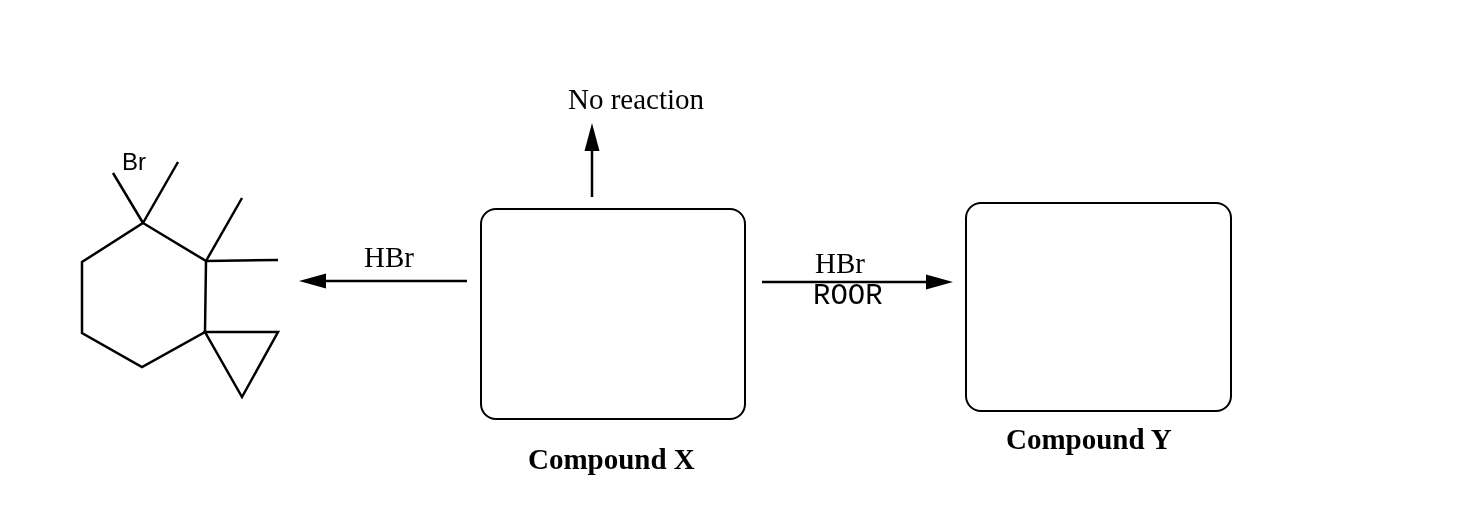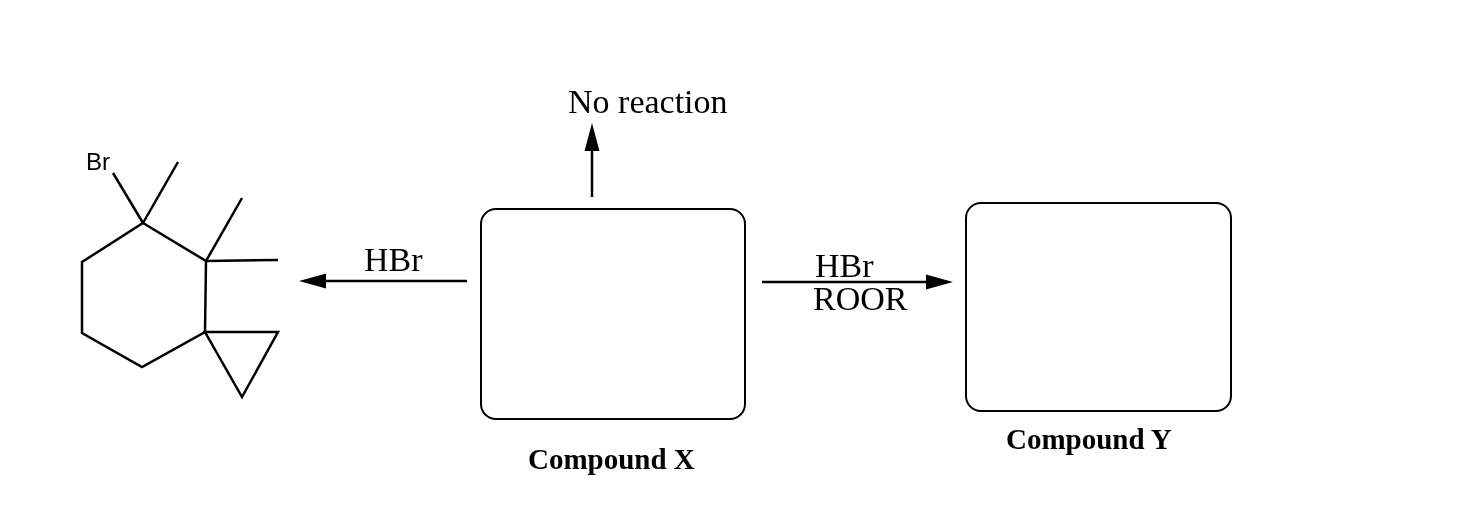--- a/index.html
+++ b/index.html
@@ -11,41 +11,42 @@
     color: #000000;
     font-family: "Liberation Serif", "DejaVu Serif", serif;
     overflow: hidden;
   }
   .abs { position: absolute; line-height: 1; white-space: nowrap; }
   .title {
     left: 20px; top: 6px;
     font-size: 36px;
   }
   .title .bold { font-weight: bold; }
-  .lbl { font-size: 34px; }
+  .lbl { font-size: 29px; }
   .lbl-bold { font-size: 29px; font-weight: bold; }
   .br-lbl {
     font-family: "Liberation Sans", "DejaVu Sans", sans-serif;
     font-size: 24px;
+    margin-left: 36px;
   }
   .answer-box {
     position: absolute;
     box-sizing: border-box;
     border: 2.6px solid #000000;
     border-radius: 16px;
     background: #ffffff;
   }
   .box-x { left: 480px; top: 208px; width: 266px; height: 212px; }
   .box-y { left: 965px; top: 202px; width: 267px; height: 210px; }
   svg.scheme { position: absolute; left: 0; top: 0; }
   .no-react { left: 568px; top: 85px; }
   .nbs { left: 605px; top: 160px; }
   .hbr-left { left: 364px; top: 243px; }
   .hbr-right { left: 815px; top: 249px; }
-  .roor-right { left: 813px; top: 282px; }
+  .roor-right { left: 813px; top: 282px; font-family: Liberation Mono, monospace; }
   .comp-x { left: 528px; top: 445px; }
   .comp-y { left: 1006px; top: 425px; }
   .br-pos { left: 86px; top: 150px; }
 </style>
 </head>
 <body>
 
 <div class="canvas">
 
 

